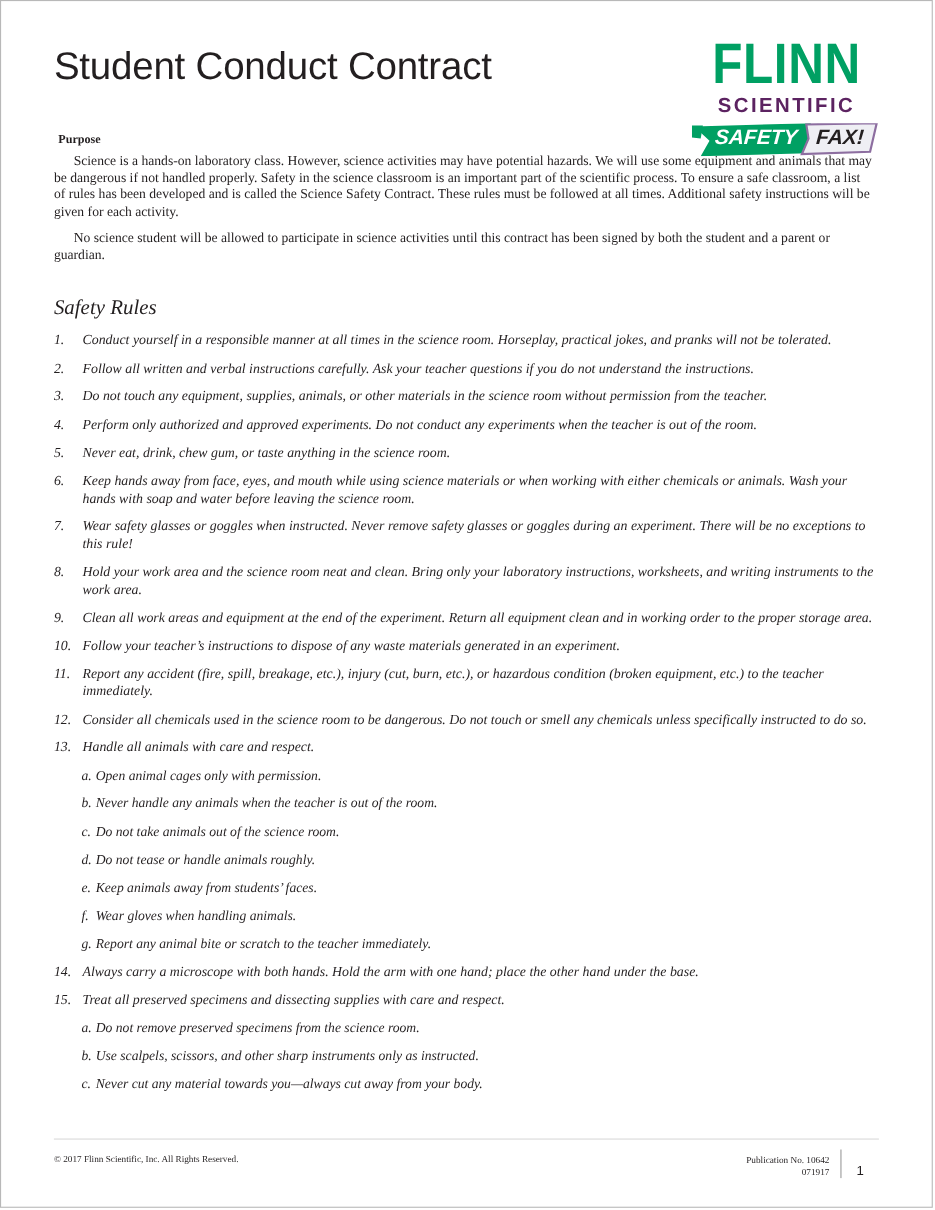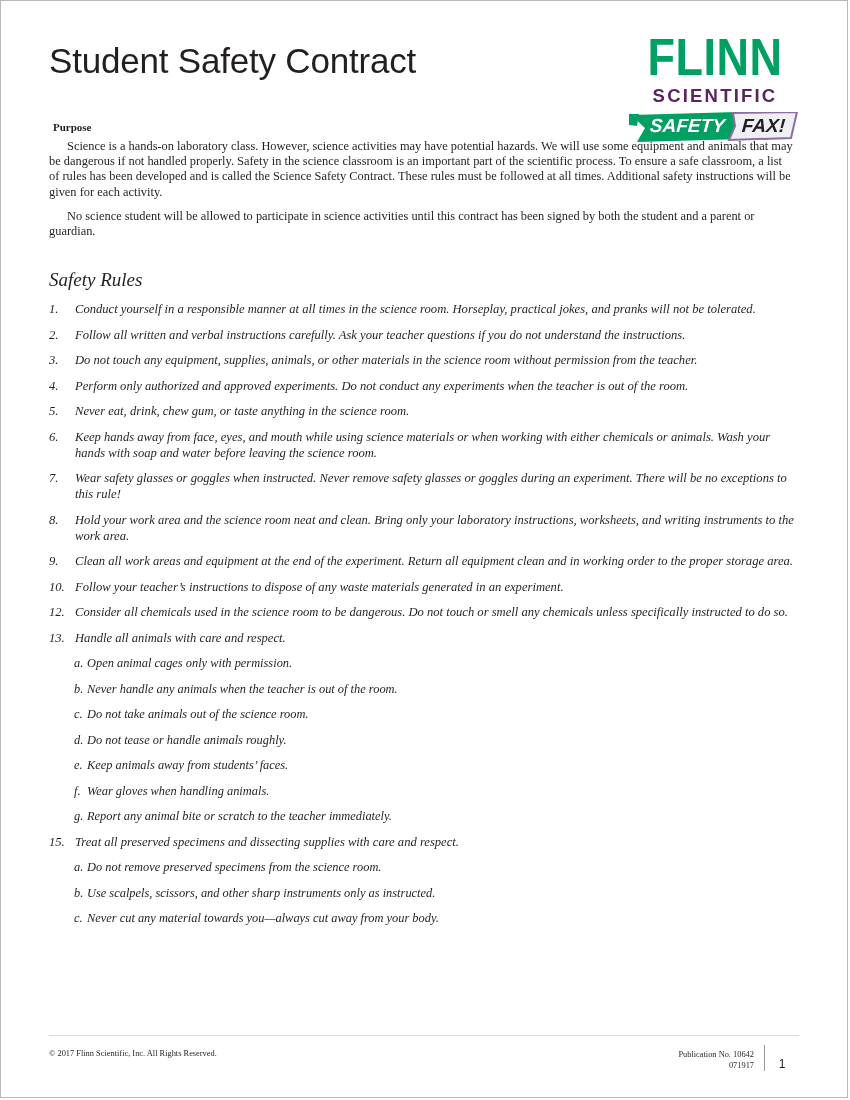--- a/index.html
+++ b/index.html
@@ -233,21 +233,21 @@
     padding-top: 2px;
   }
 </style>
 </head>
 <body>
 
 <div class="page">
   <div class="content">
 
     <div class="header">
-      <div class="doc-title">Student Safety Contract</div>
+      <div class="doc-title">Student Conduct Contract</div>
 
       <div class="logo">
         <div class="logo-flinn">FLINN</div>
         <div class="logo-scientific">SCIENTIFIC</div>
         <div class="logo-banner">
           <svg width="172" height="30" viewBox="0 0 172 30" xmlns="http://www.w3.org/2000/svg" aria-hidden="true">
             <polygon points="2,3 108,0 114,27 8,30 16,16" fill="#00a063"></polygon>
             <polygon points="104,1 168,0 162,26 100,28 106,14" fill="#efeff4" stroke="#8d6ea0" stroke-width="2"></polygon>
             <polygon points="0,2 10,2 8,14 0,13" fill="#00a063"></polygon>
           </svg>
@@ -300,20 +300,24 @@
       </div>
       <div class="rule">
         <span class="rule-num">9.</span>
         <span class="rule-text">Clean all work areas and equipment at the end of the experiment. Return all equipment clean and in working order to the proper storage area.</span>
       </div>
       <div class="rule">
         <span class="rule-num">10.</span>
         <span class="rule-text">Follow your teacher’s instructions to dispose of any waste materials generated in an experiment.</span>
       </div>
       <div class="rule">
+        <span class="rule-num">11.</span>
+        <span class="rule-text">Report any accident (fire, spill, breakage, etc.), injury (cut, burn, etc.), or hazardous condition (broken equipment, etc.) to the teacher immediately.</span>
+      </div>
+      <div class="rule">
         <span class="rule-num">12.</span>
         <span class="rule-text">Consider all chemicals used in the science room to be dangerous. Do not touch or smell any chemicals unless specifically instructed to do so.</span>
       </div>
 
       <div class="rule">
         <span class="rule-num">13.</span>
         <span class="rule-text">Handle all animals with care and respect.</span>
       </div>
       <div class="subrule">
         <span class="subrule-num">a.</span>
@@ -337,20 +341,24 @@
       </div>
       <div class="subrule">
         <span class="subrule-num">f.</span>
         <span class="subrule-text">Wear gloves when handling animals.</span>
       </div>
       <div class="subrule">
         <span class="subrule-num">g.</span>
         <span class="subrule-text">Report any animal bite or scratch to the teacher immediately.</span>
       </div>
 
+      <div class="rule">
+        <span class="rule-num">14.</span>
+        <span class="rule-text">Always carry a microscope with both hands. Hold the arm with one hand; place the other hand under the base.</span>
+      </div>
 
       <div class="rule">
         <span class="rule-num">15.</span>
         <span class="rule-text">Treat all preserved specimens and dissecting supplies with care and respect.</span>
       </div>
       <div class="subrule">
         <span class="subrule-num">a.</span>
         <span class="subrule-text">Do not remove preserved specimens from the science room.</span>
       </div>
       <div class="subrule">

